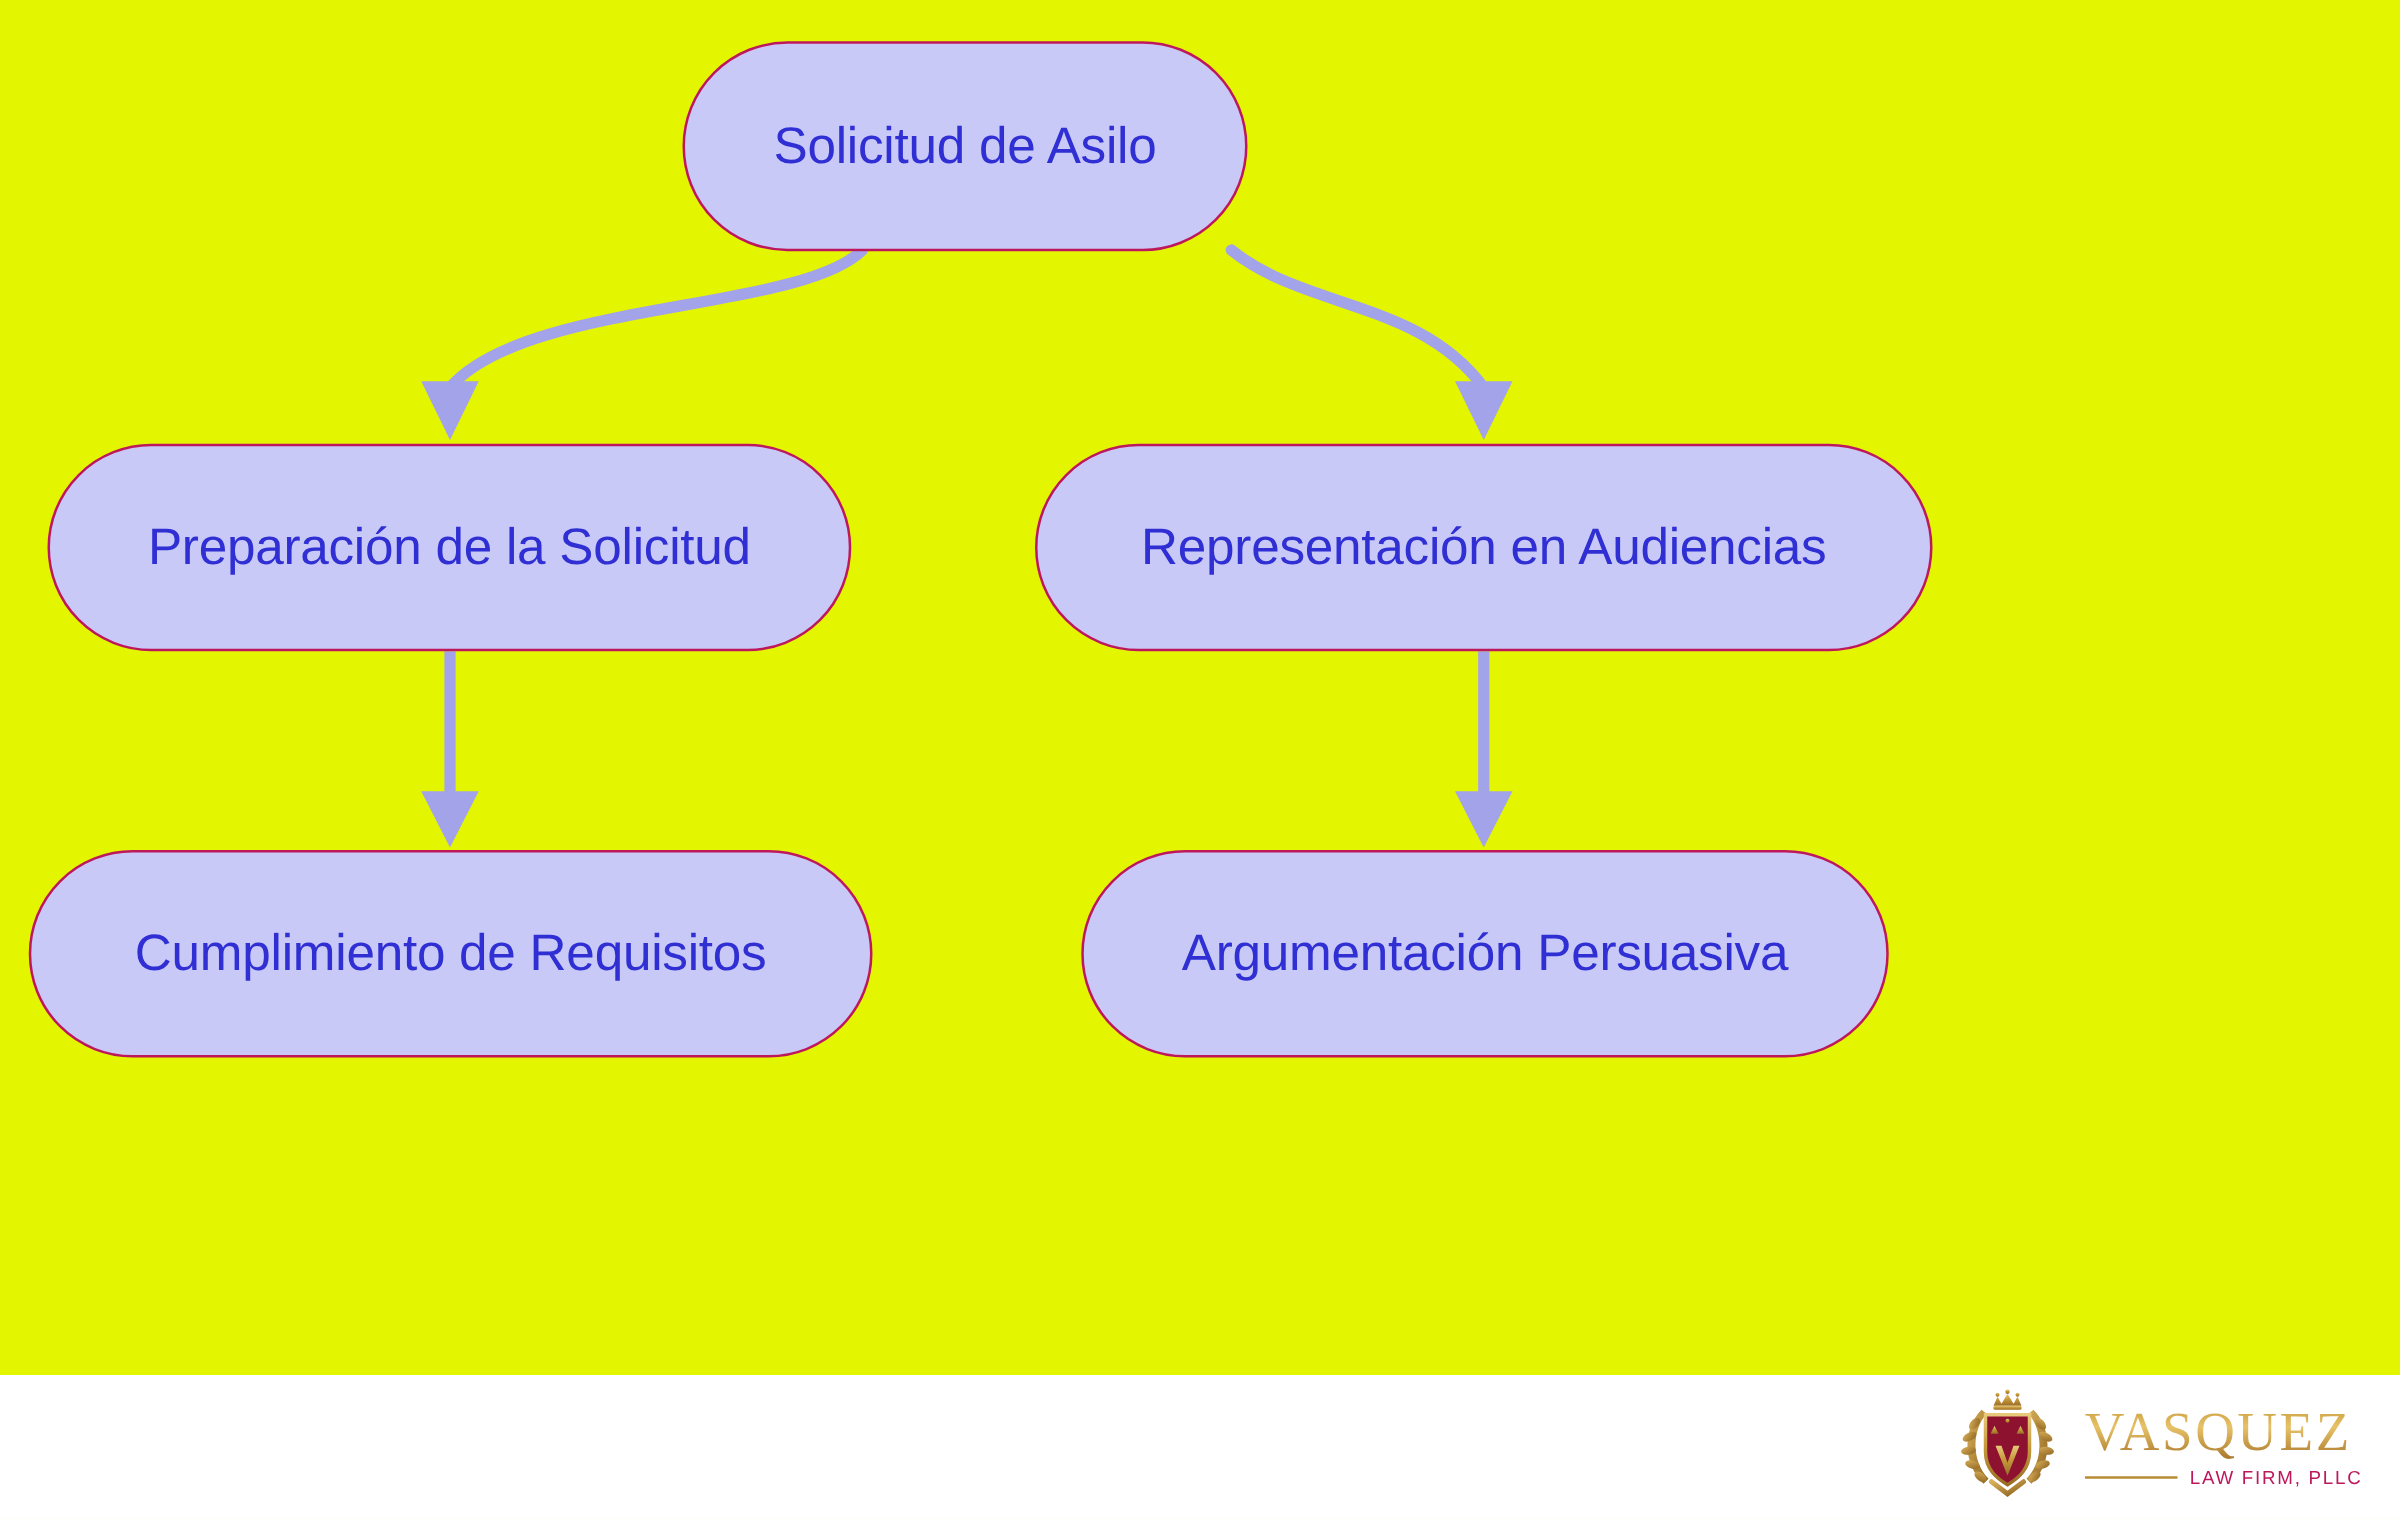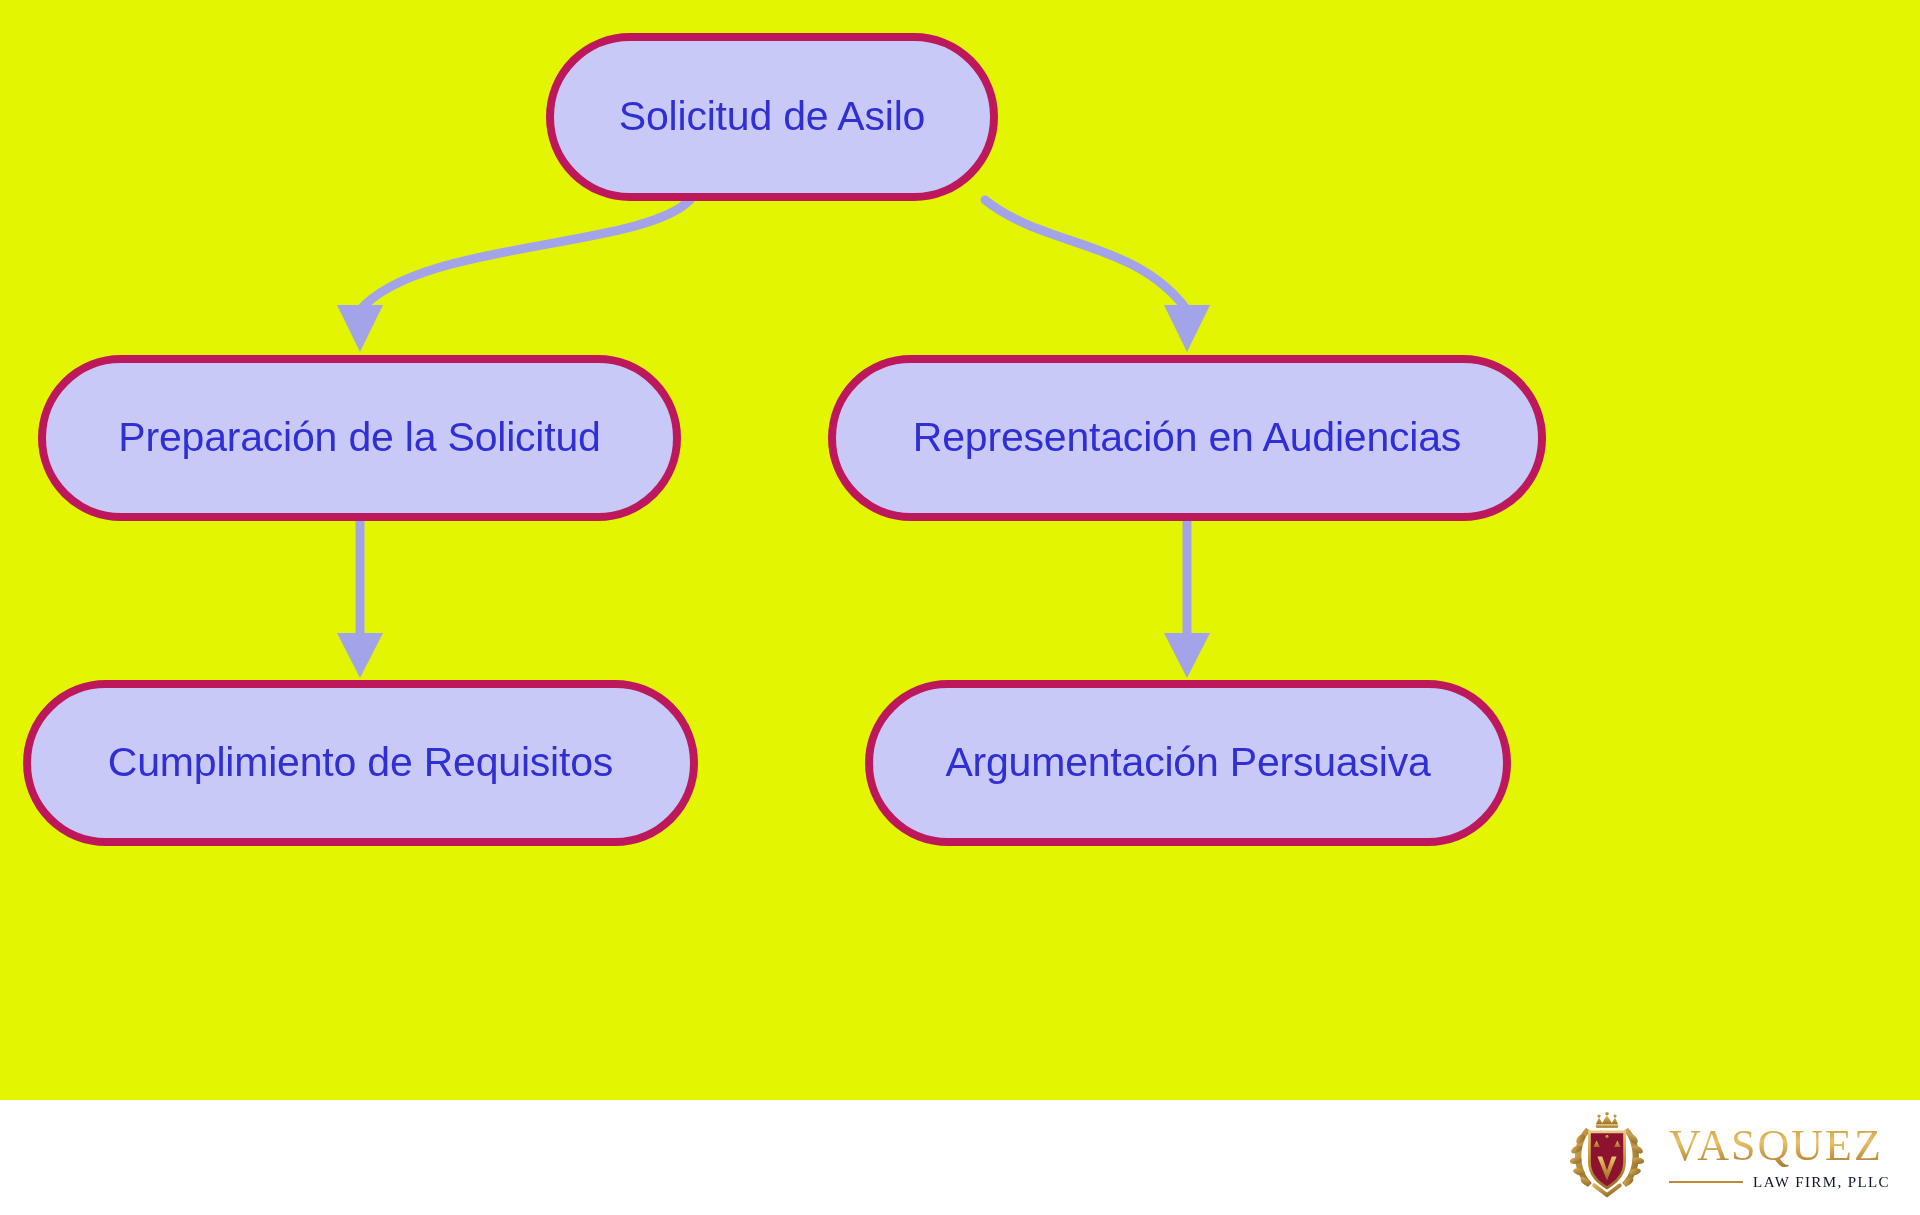--- a/index.html
+++ b/index.html
@@ -36,21 +36,21 @@
     top: 0;
     width: 1920px;
     height: 1100px;
     pointer-events: none;
   }
 
   .node {
     position: absolute;
     box-sizing: border-box;
     background: #c9c9f7;
-    border: 8px solid #be185d;
+    border: 2px solid #be185d;
     border-radius: 999px;
     display: flex;
     align-items: center;
     justify-content: center;
     text-align: center;
     color: #2f2fd4;
     letter-spacing: -0.2px;
     line-height: 1.1;
     padding: 0 26px;
   }
@@ -148,24 +148,24 @@
   }
 
   #logo-rule {
     height: 2px;
     width: 74px;
     background: #b98c35;
     flex: 0 0 auto;
   }
 
   #logo-sub {
-    font-family: Liberation Serif, serif;
+    font-family: Liberation Sans, sans-serif;
     font-size: 15px;
     letter-spacing: 1.4px;
-    color: #0f172a;
+    color: #be185d;
     white-space: nowrap;
   }
 </style>
 </head>
 <body>
 
 <div id="stage">
 
   <div id="canvas">
 

